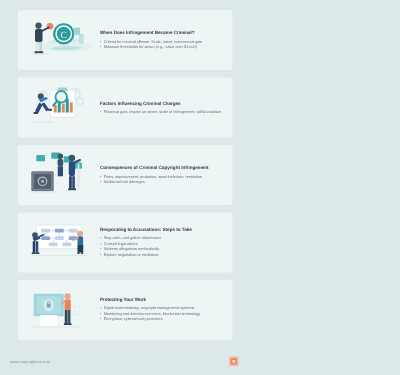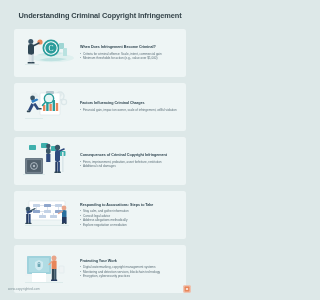--- a/index.html
+++ b/index.html
@@ -109,21 +109,20 @@
     height: 10px;
     position: relative;
   }
   svg { display: block; }
 </style>
 </head>
 <body>
 
 <div class="page">
 
-  <div class="page-title">Understanding Criminal Copyright Infringement</div>
 
   <div class="cards">
 
     <div class="card">
       <div class="card-art">
         <svg viewBox="0 0 58 38" width="58" height="38">
           <ellipse cx="34" cy="24" rx="21" ry="4.2" fill="#dff0ef"></ellipse>
           <path d="M18 21 Q30 16 46 19 Q34 23 18 21 Z" fill="#cfe9e8"></path>
           <path d="M20 26 Q32 22 48 25 Q35 29 20 26 Z" fill="#bfe2e1"></path>
           <circle cx="32" cy="14" r="8.5" fill="#2a9d9b"></circle>

